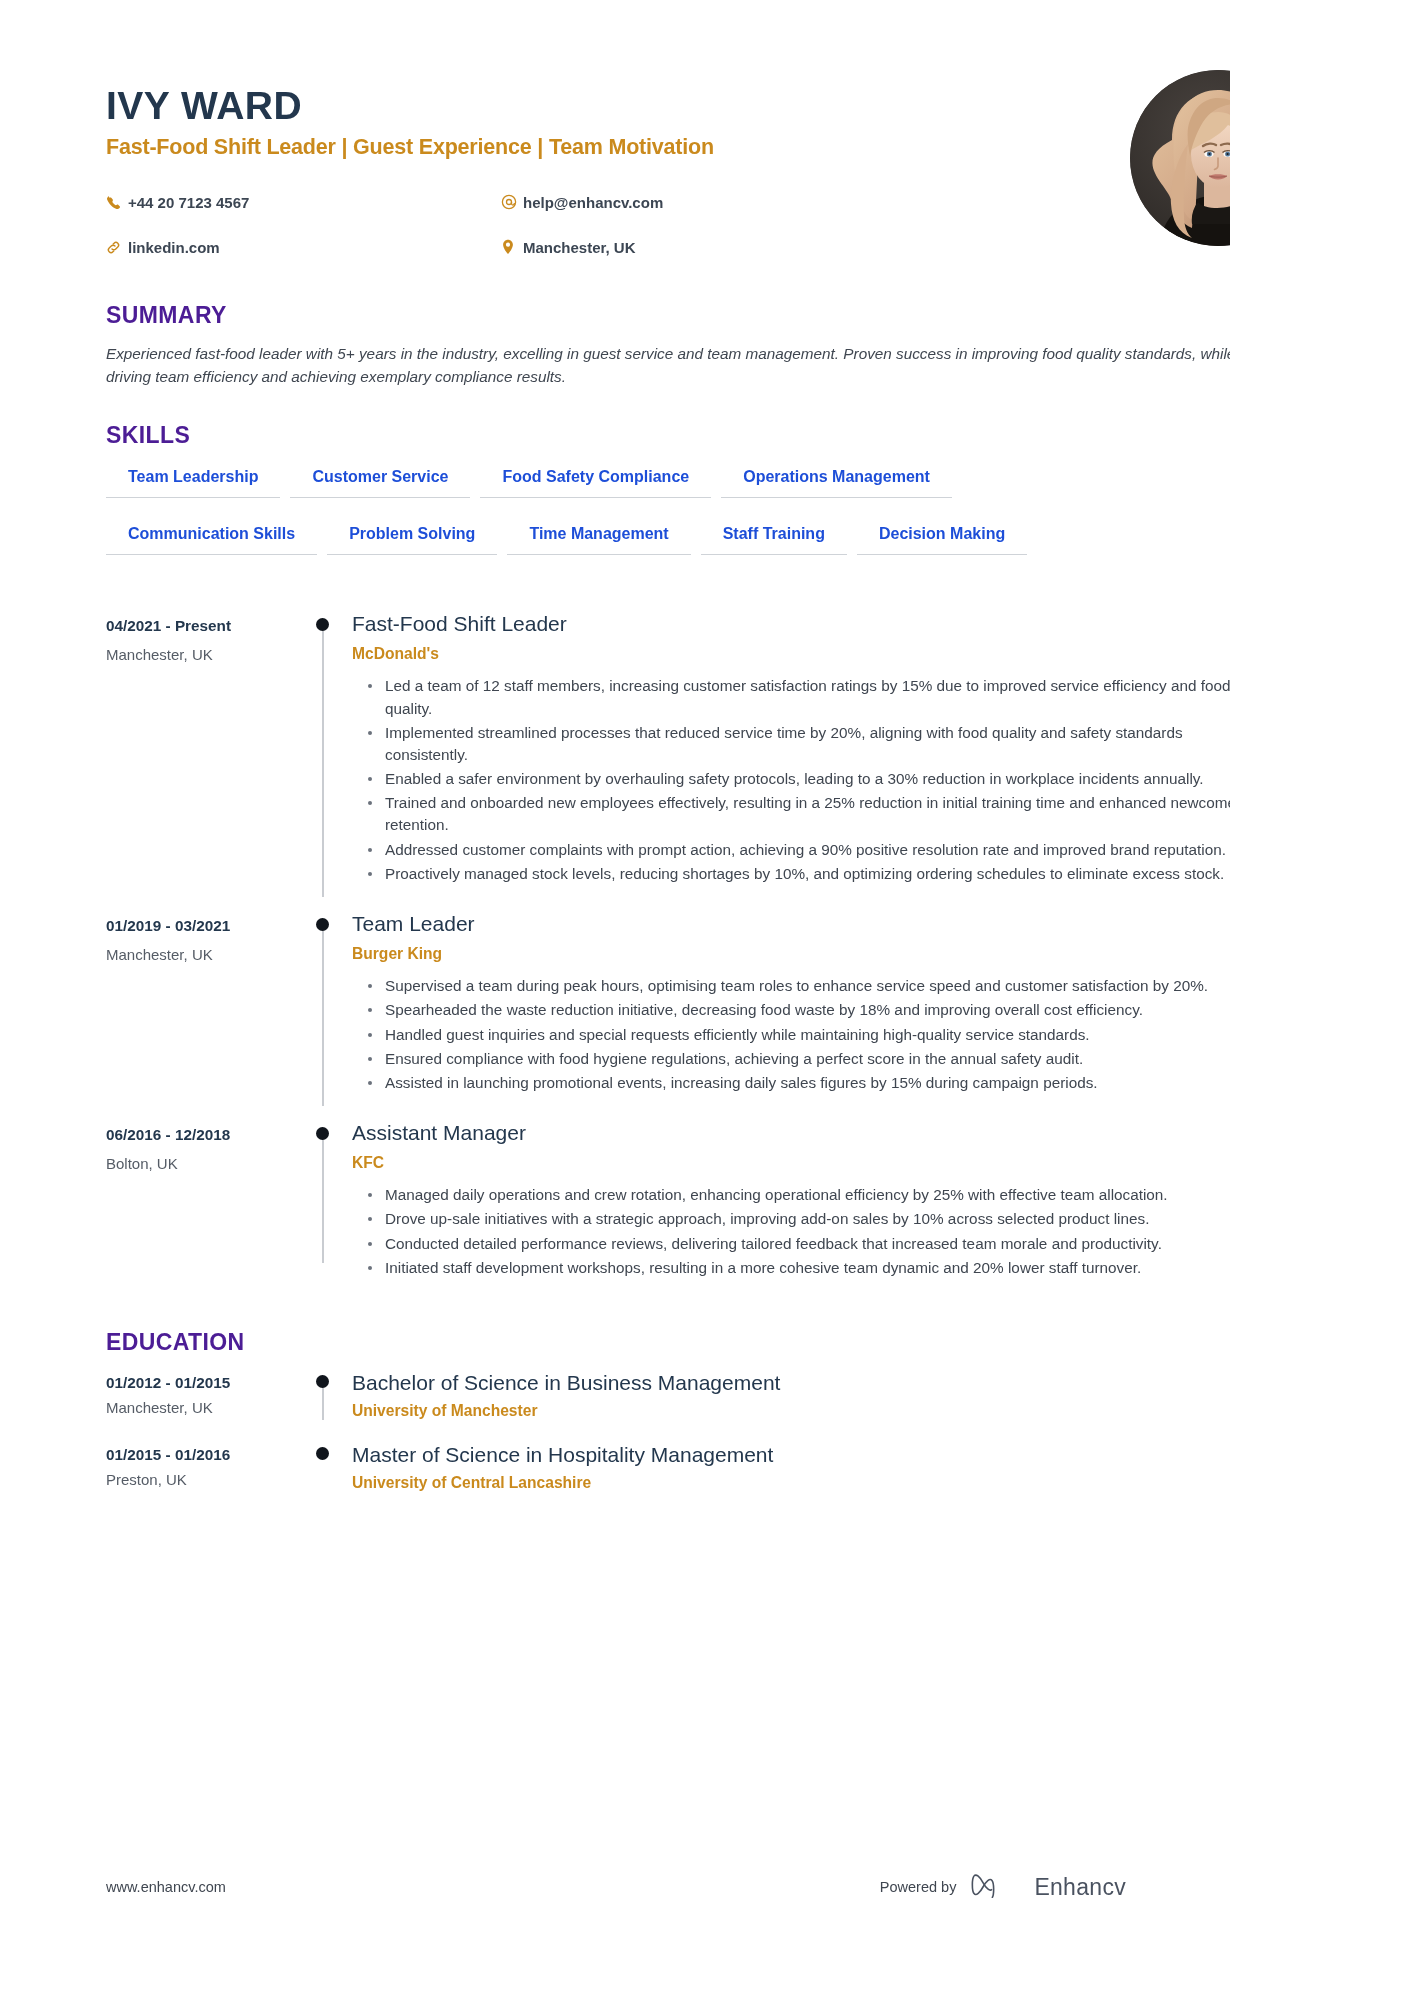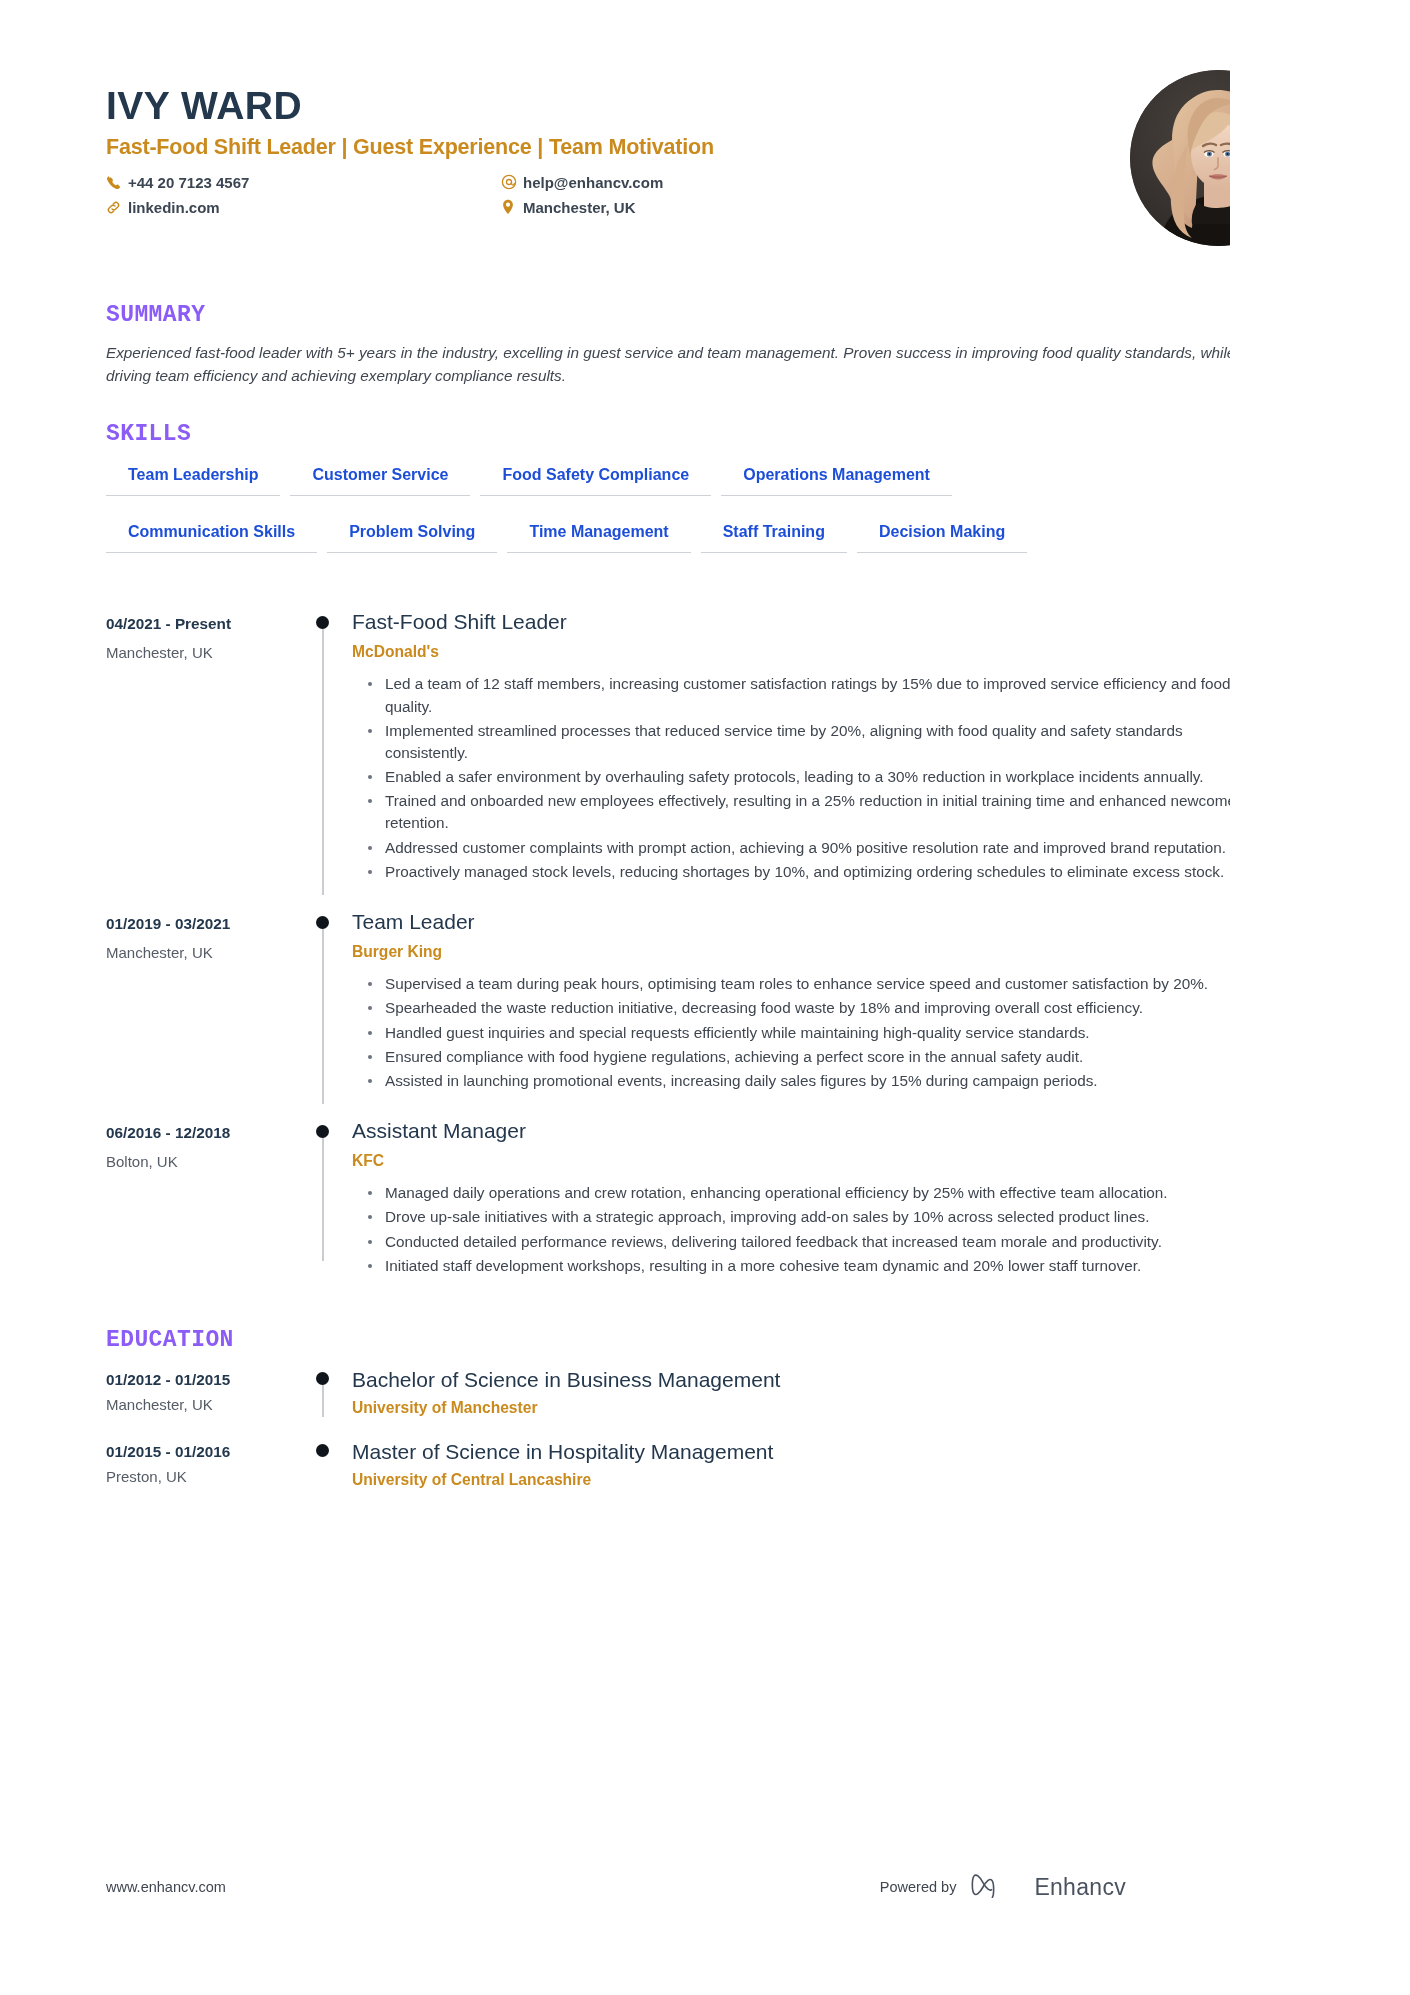--- a/index.html
+++ b/index.html
@@ -55,20 +55,21 @@
   }
   .contact-item {
     display: flex;
     align-items: center;
     width: 50%;
     box-sizing: border-box;
     margin-bottom: 8px;
     font-size: 15px;
     font-weight: bold;
     color: #3c4653;
+    margin-top: 20px;
   }
   .contact-item .ico {
     width: 22px;
     min-width: 22px;
     display: inline-flex;
     align-items: center;
     justify-content: flex-start;
     color: #ca8a1d;
   }
   .contact-item .ico svg { display: block; }
@@ -85,23 +86,22 @@
     background: #3a3633;
   }
   .avatar svg { display: block; width: 176px; height: 176px; }
 
   
   .section { margin-top: 34px; }
   .section-title {
     font-size: 23px;
     font-weight: bold;
     letter-spacing: 0.4px;
-    color: #8b5cf6;
+    color: #4c1d95;
     margin: 0 0 14px 0;
-    font-family: Liberation Mono, monospace;
   }
   .summary-text {
     font-size: 15.3px;
     line-height: 1.48;
     color: #3f4650;
     width: 1170px;
     font-style: italic;
   }
 
   

